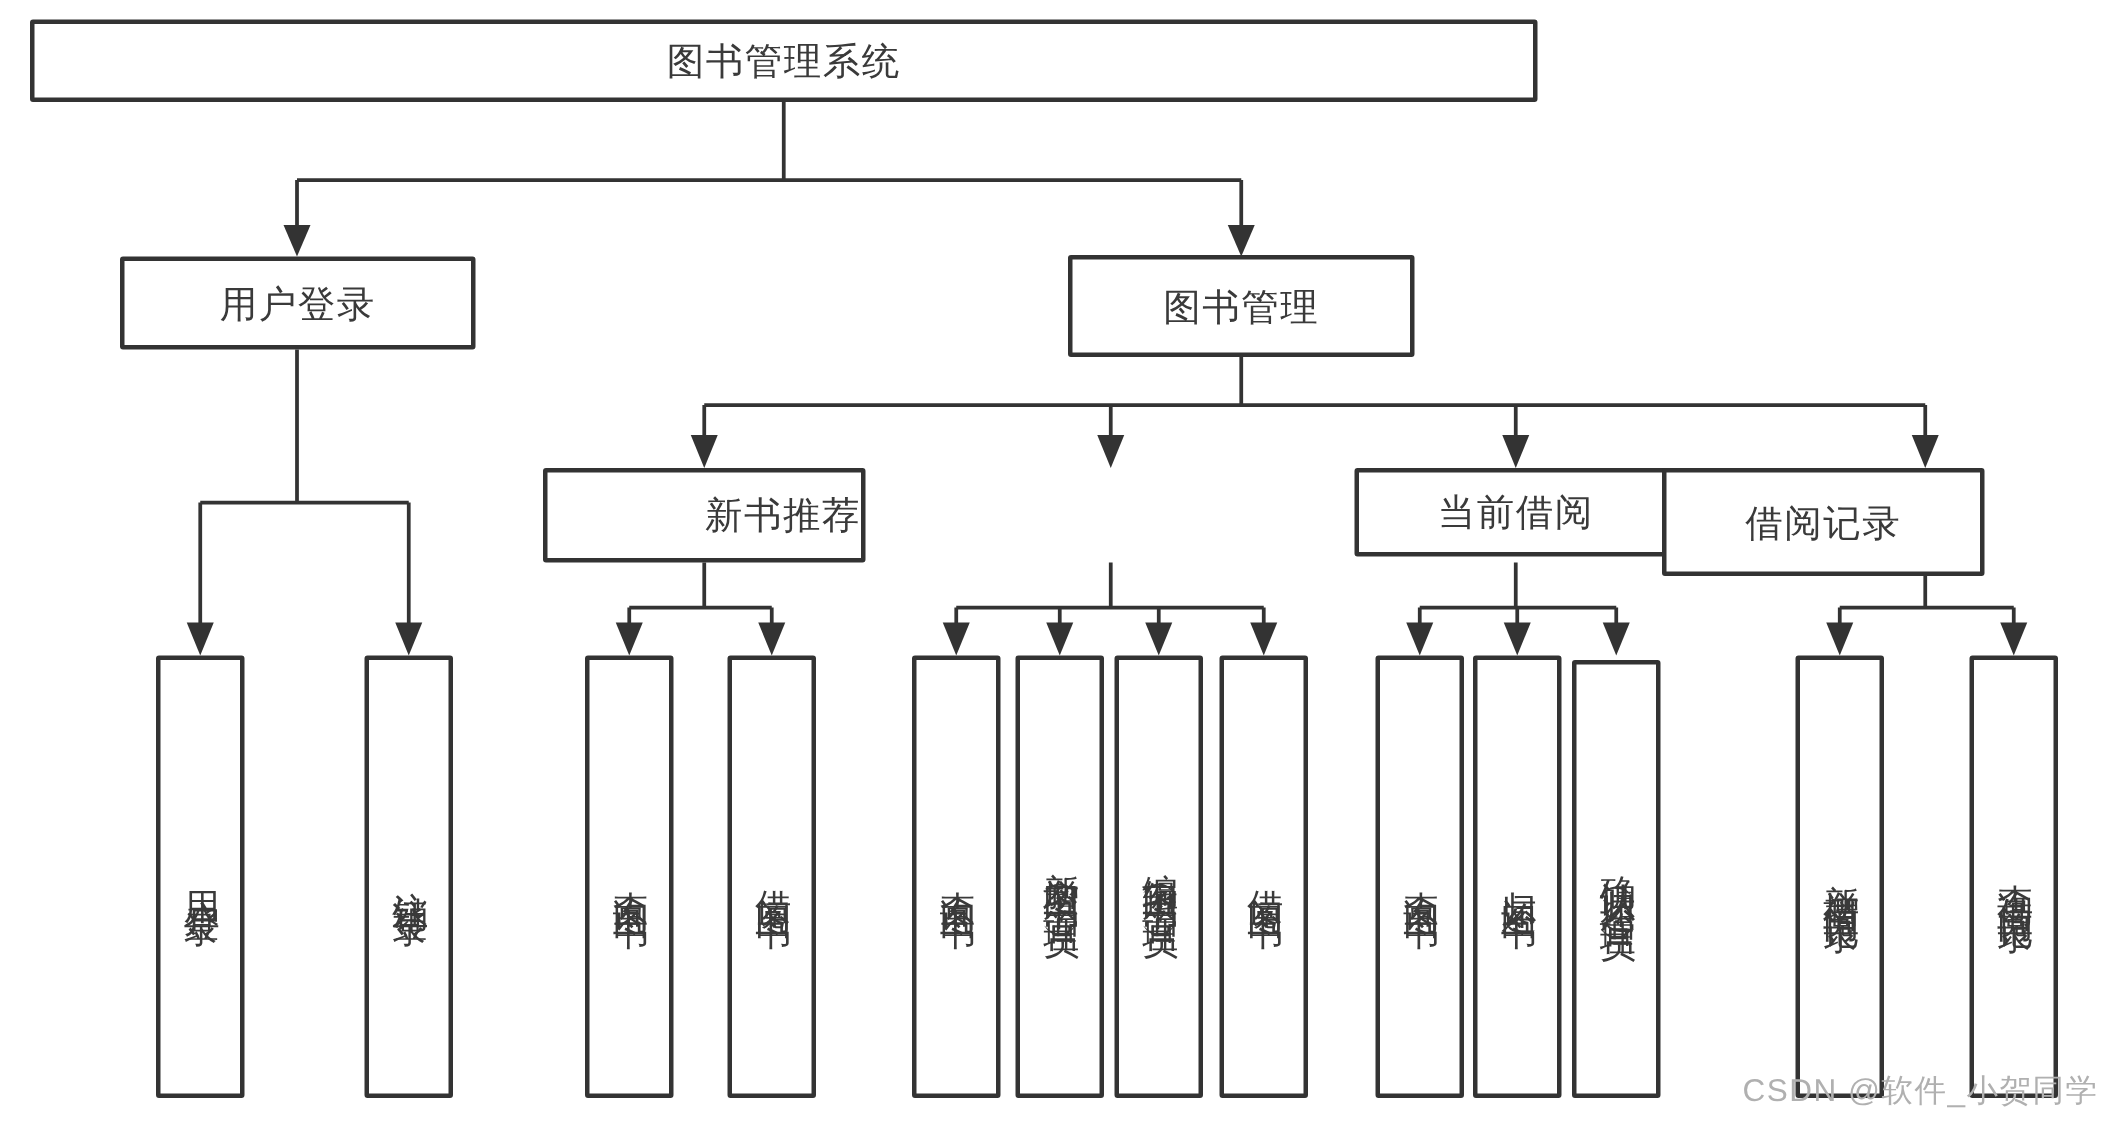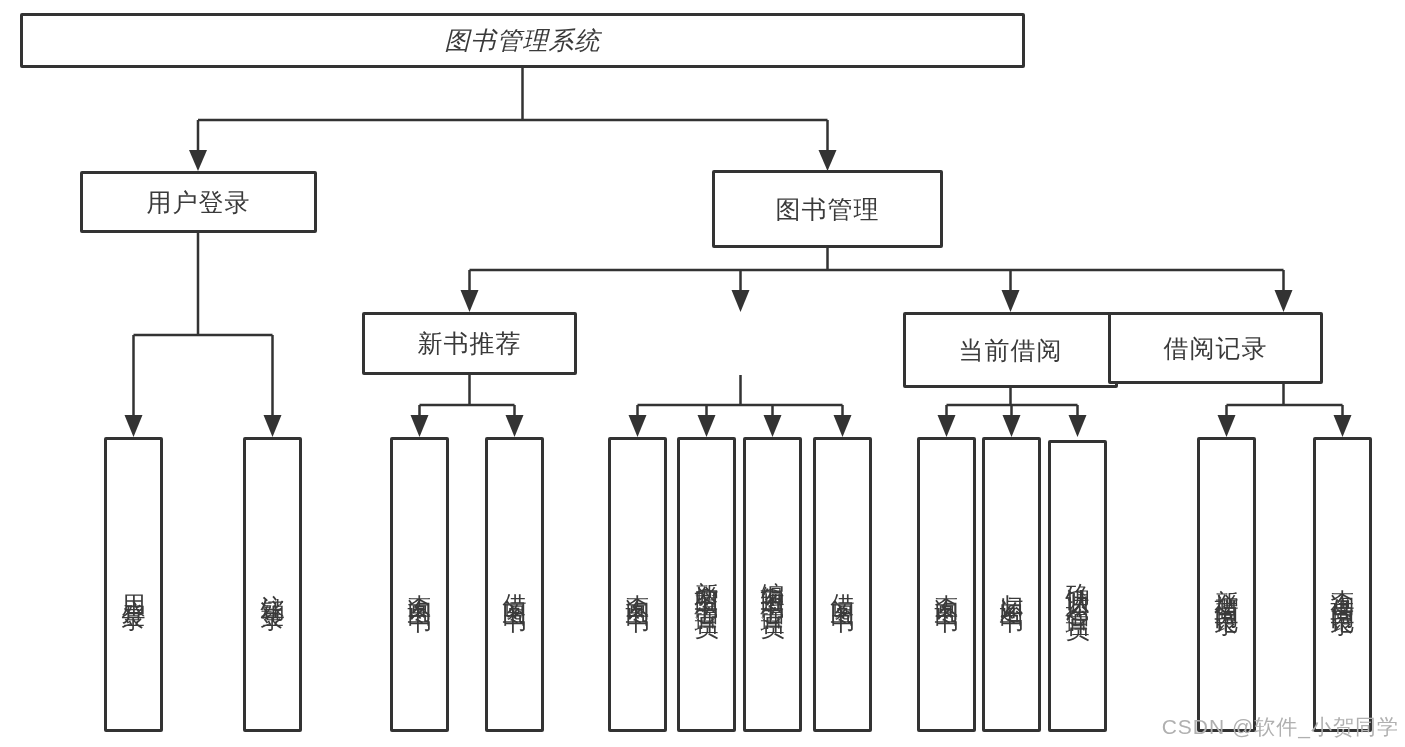--- a/index.html
+++ b/index.html
@@ -112,35 +112,35 @@
     <path d="M1010.5 375 V405 M946.5 405 H1077.5 M946.5 405 V417 M1011.5 405 V417 M1077.5 405 V417"></path>
     <polygon points="937.5,415 955.5,415 946.5,437"></polygon>
     <polygon points="1002.5,415 1020.5,415 1011.5,437"></polygon>
     <polygon points="1068.5,415 1086.5,415 1077.5,437"></polygon>
 
     <path d="M1283.5 375 V405 M1226.5 405 H1342.5 M1226.5 405 V417 M1342.5 405 V417"></path>
     <polygon points="1217.5,415 1235.5,415 1226.5,437"></polygon>
     <polygon points="1333.5,415 1351.5,415 1342.5,437"></polygon>
   </svg>
 
-  <div class="box" style="left:20px; top:13px; width:1005px; height:55px;font-style:italic;">
+  <div class="box" style="left:20px; top:13px; width:1005px; height:55px;">
     <span>图书管理系统</span>
   </div>
 
   <div class="box" style="left:80px; top:171px; width:237px; height:62px;">
     <span>用户登录</span>
   </div>
-  <div class="box" style="left:712px; top:170px; width:231px; height:78px;">
+  <div class="box" style="left:712px; top:170px; width:231px; height:68px;">
     <span>图书管理</span>
   </div>
 
-  <div class="box" style="left:362px; top:312px; width:215px; height:63px;">
+  <div class="box" style="left:362px; top:312px; width:215px; height:63px;justify-content:flex-end;">
     <span>新书推荐</span>
   </div>
-  <div class="box" style="left:903px; top:312px; width:215px; height:76px;">
+  <div class="box" style="left:903px; top:312px; width:215px; height:59px;">
     <span>当前借阅</span>
   </div>
   <div class="box" style="left:1108px; top:312px; width:215px; height:72px;">
     <span>借阅记录</span>
   </div>
 
   <div class="vbox" style="left:104px; top:437px; width:59px; height:295px;">
     <span>用户登录</span>
   </div>
   <div class="vbox" style="left:243px; top:437px; width:59px; height:295px;">

